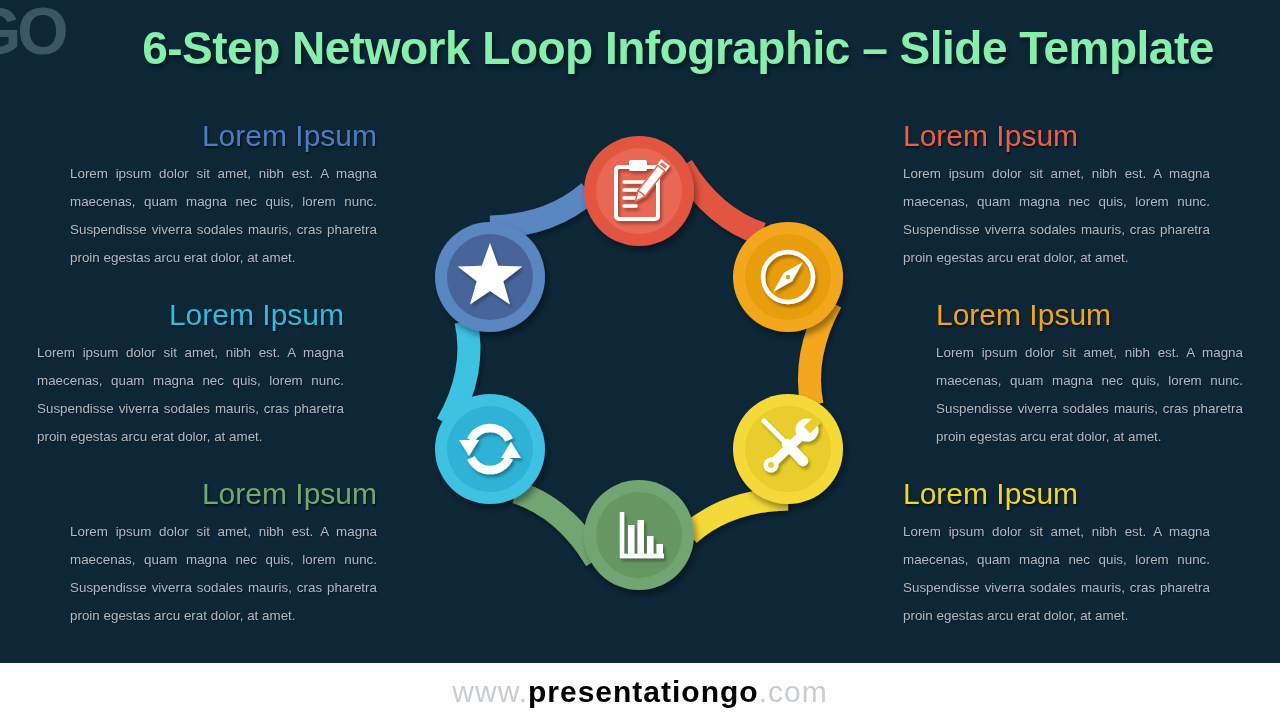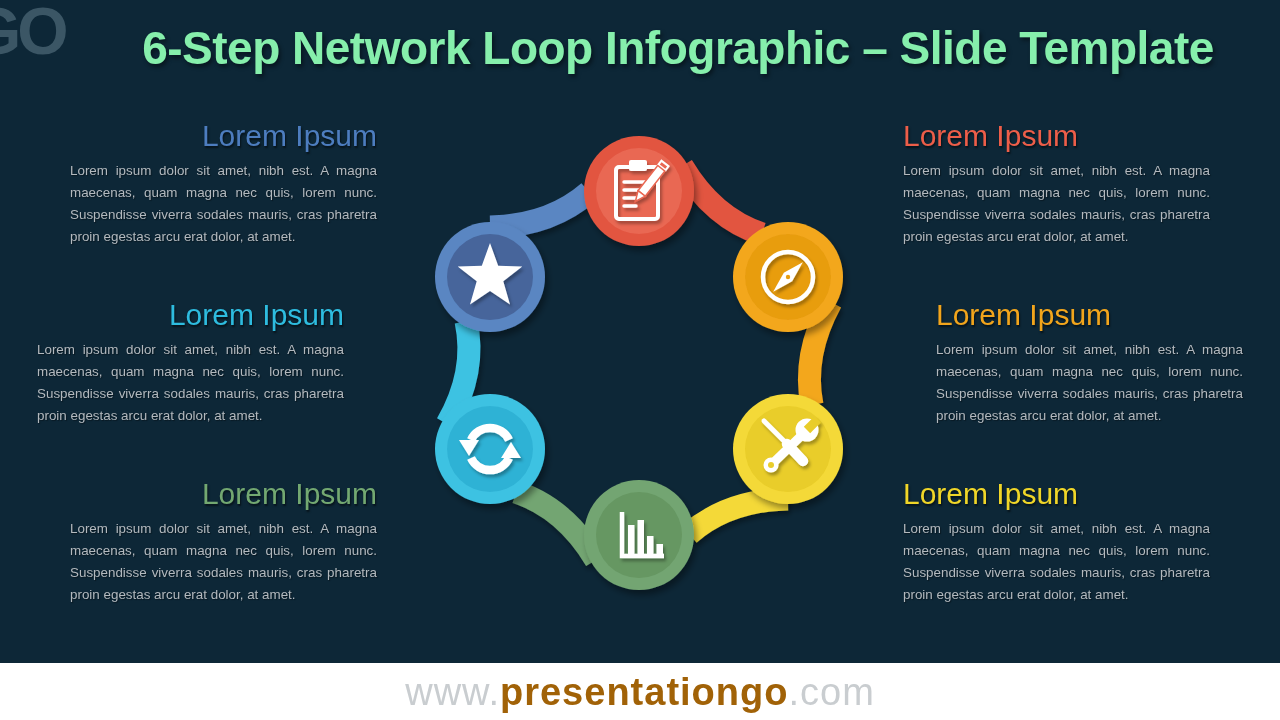--- a/index.html
+++ b/index.html
@@ -8,29 +8,29 @@
   .logo{position:absolute;left:-30px;top:-2px;font-size:66px;font-weight:700;
         color:#3b5665;letter-spacing:-4px;line-height:1;user-select:none;}
   .title{position:absolute;left:88px;right:12px;top:12px;height:72px;
          display:flex;align-items:center;justify-content:center;
          font-size:46px;font-weight:700;color:#86efac;white-space:nowrap;
          letter-spacing:-0.5px;text-shadow:2px 3px 4px rgba(0,0,0,.45);}
   .diagram{position:absolute;left:0;top:0;}
   .tblock{position:absolute;width:307px;}
   .tblock h2{margin:0 0 12px 0;font-size:30px;font-weight:400;line-height:24px;
              text-shadow:1px 2px 2px rgba(0,0,0,.55);}
-  .tblock p{margin:0;font-size:13.4px;line-height:22px;color:#b3b9be;
+  .tblock p{margin:0;font-size:13.4px;line-height:28px;color:#b3b9be;
             text-align:justify;text-shadow:1px 1px 1px rgba(0,0,0,.4);}
   .tblock.left h2{text-align:right;}
   .tblock.right h2{text-align:left;}
   .footer{position:absolute;left:0;right:0;bottom:0;height:57px;background:#ffffff;
           display:flex;align-items:center;justify-content:center;
-          font-size:38px;letter-spacing:1px;line-height:1;}
+          font-size:30px;letter-spacing:1px;line-height:1;}
   .footer .dim{color:#c9cdd0;font-weight:400;}
-  .footer .brand{color:#a16207;font-weight:700;}
+  .footer .brand{color:#000000;font-weight:700;}
 </style>
 </head>
 <body>
 
 <div class="slide" style="background: rgb(13, 39, 55);">
 
   <div class="logo">GO</div>
 
   <div class="title">6-Step Network Loop Infographic – Slide Template</div>
 

